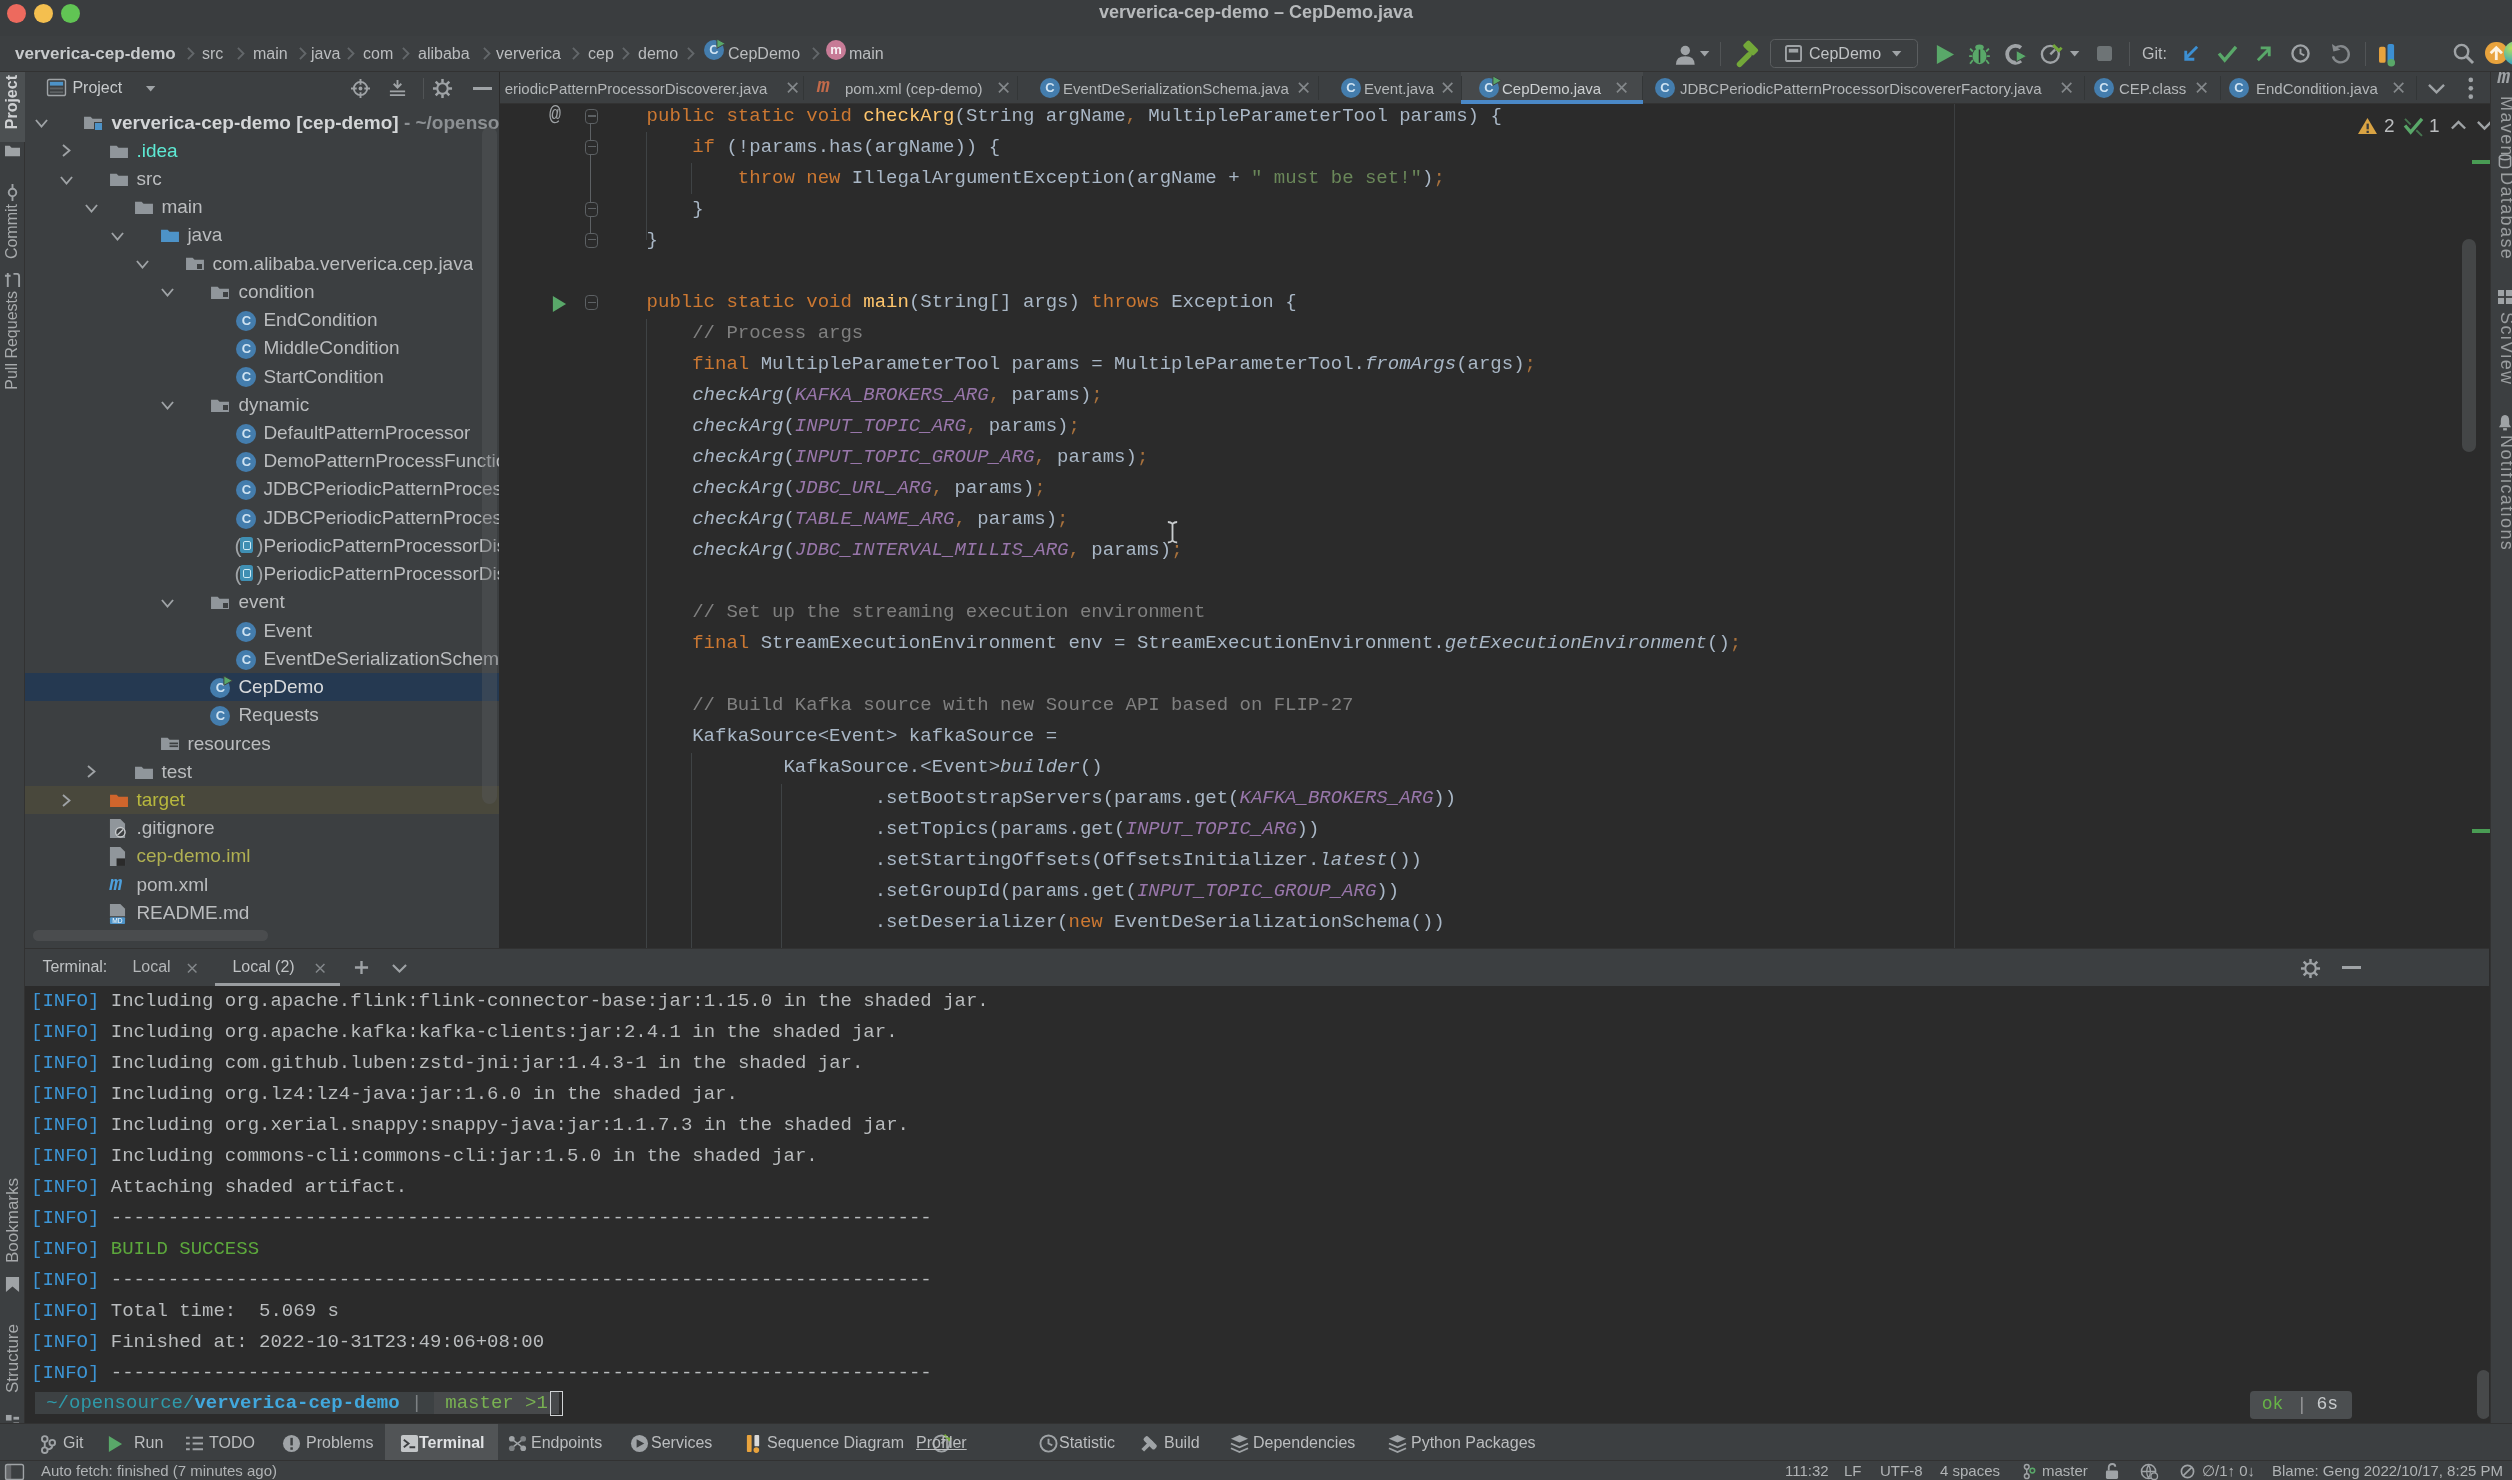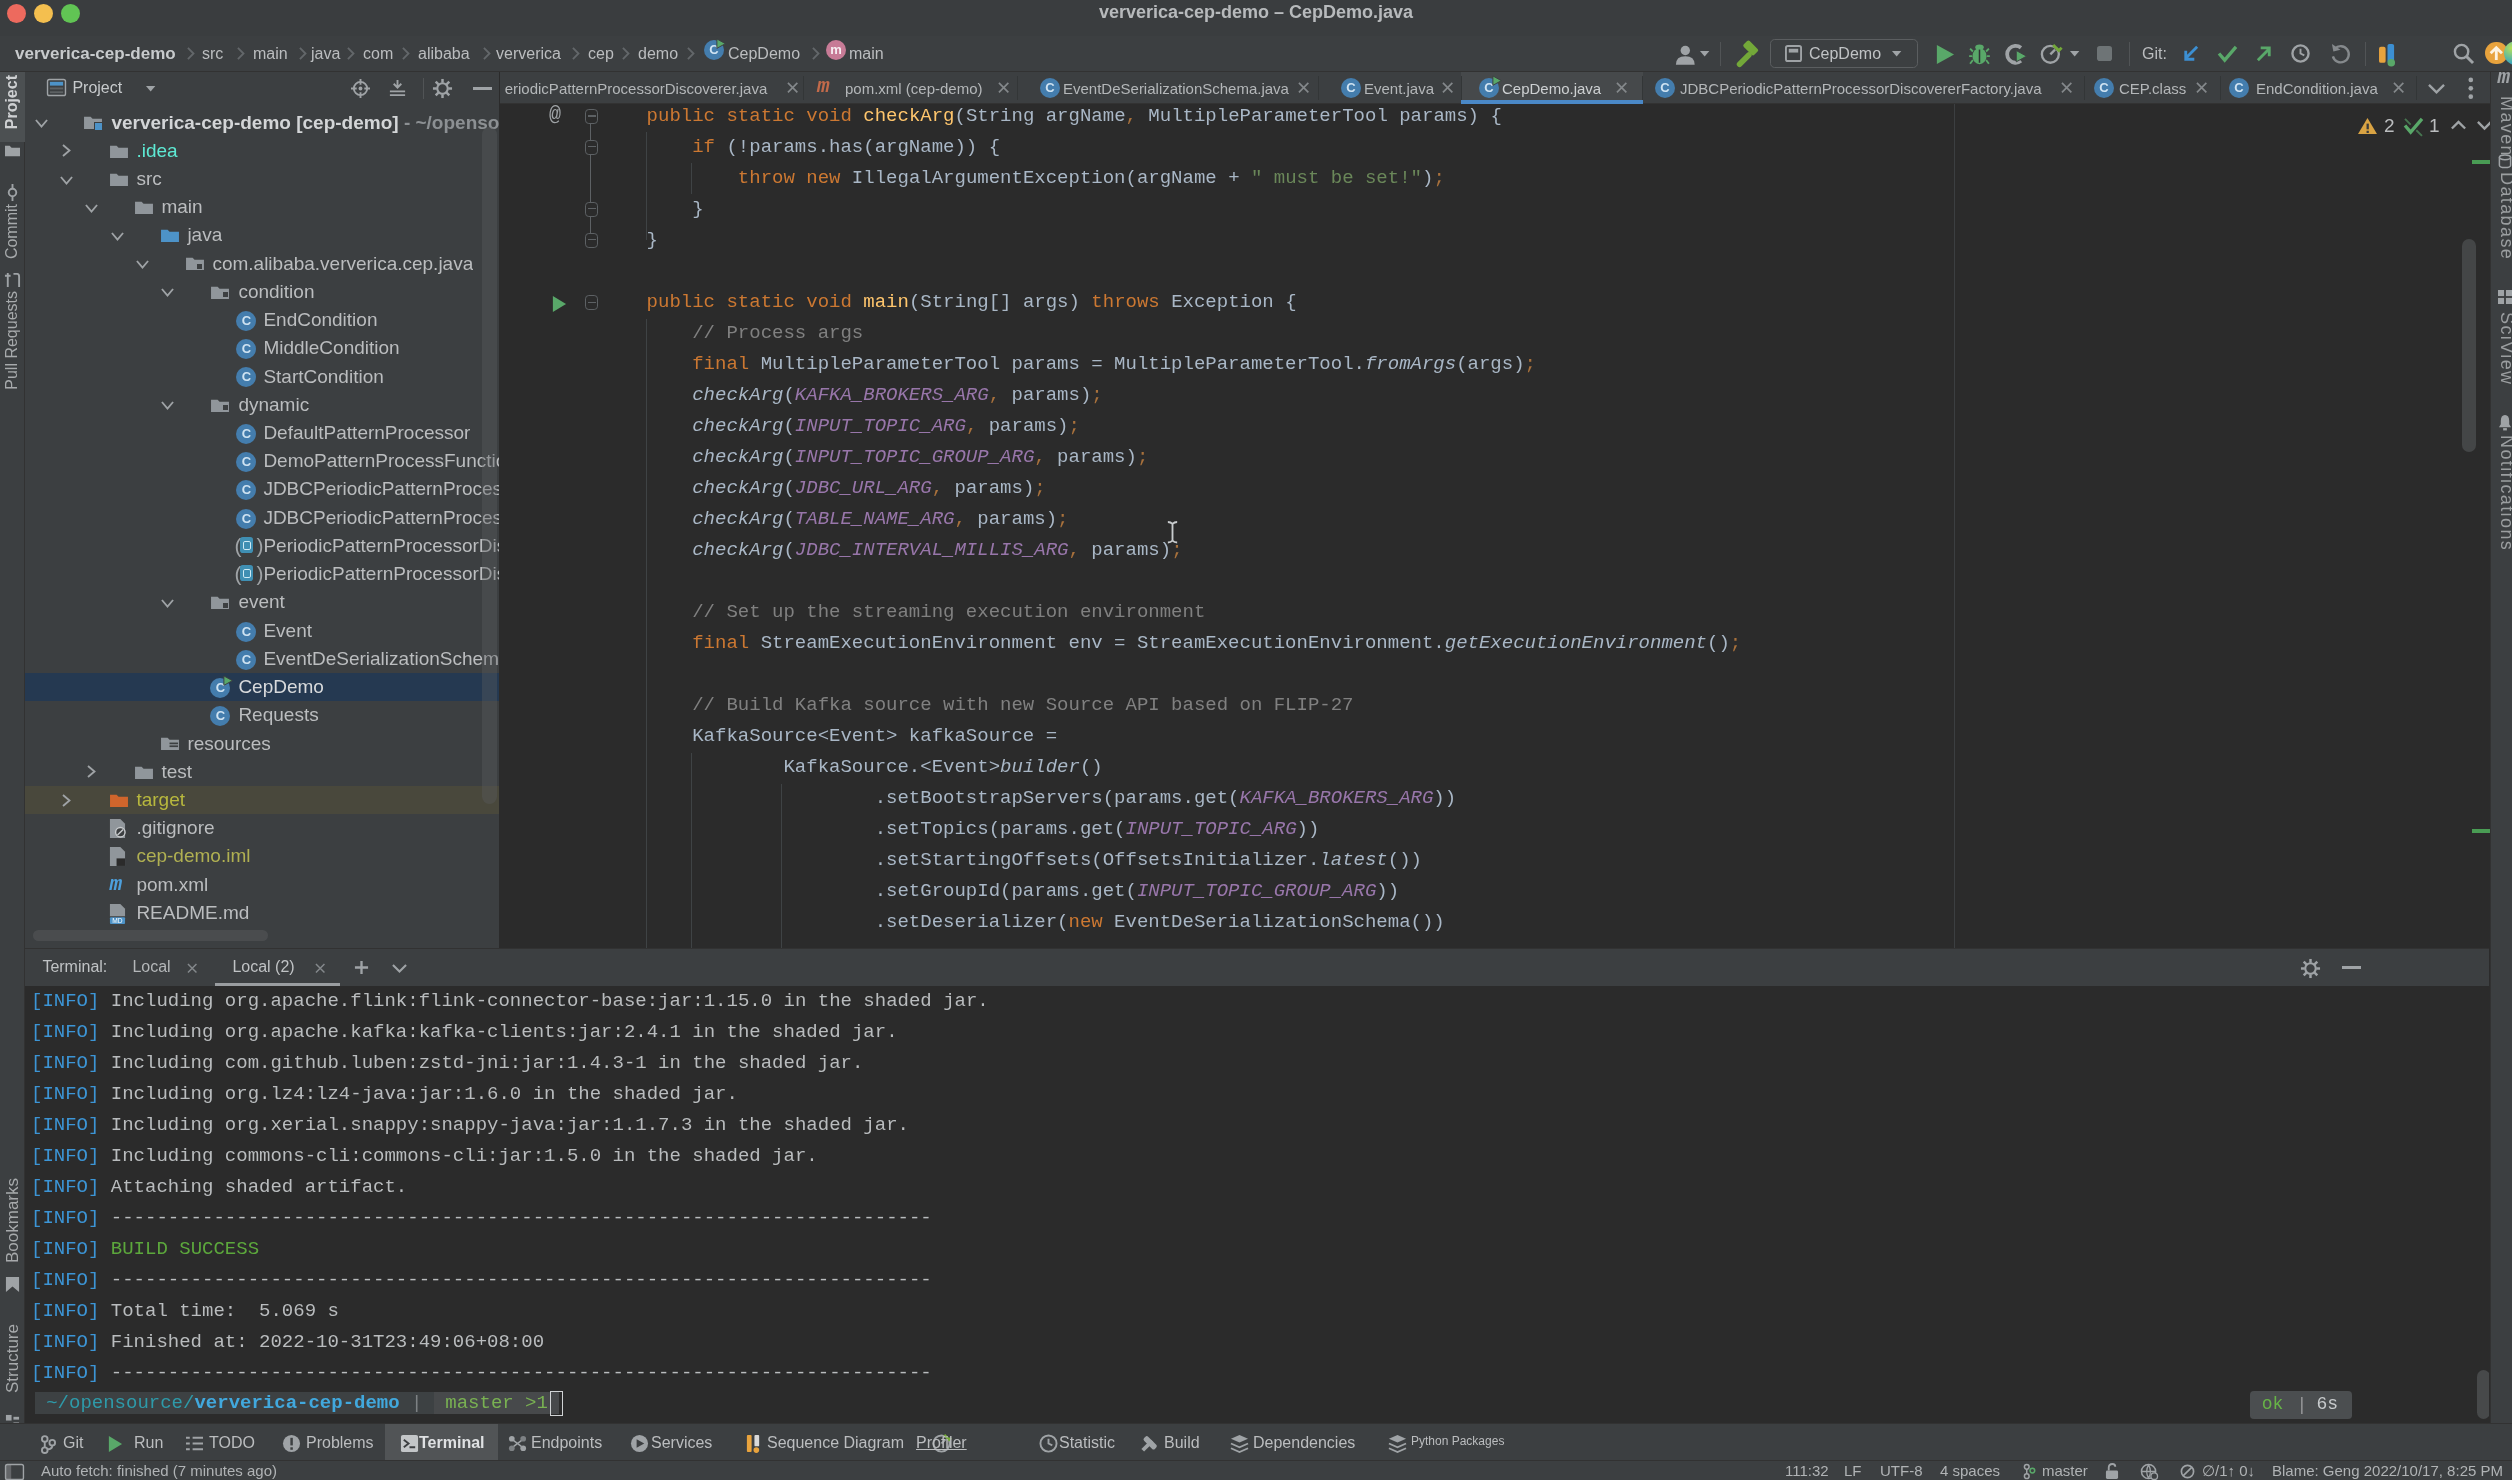--- a/index.html
+++ b/index.html
@@ -661,21 +661,21 @@
       <path d="M10 1 L19 5 L10 9 L1 5 Z" fill="#9fa3a6"></path>
       <path d="M1 10 L10 14 L19 10" stroke="#9fa3a6" stroke-width="2" fill="none"></path>
       <path d="M1 15 L10 19 L19 15" stroke="#9fa3a6" stroke-width="2" fill="none"></path>
     </svg>
     <div class="t" style="left:1253px;top:10.4px;font-size:16px;">Dependencies</div>
     <svg style="left:1388px;top:10.4px" width="19" height="19" viewBox="0 0 20 20">
       <path d="M10 1 L19 5 L10 9 L1 5 Z" fill="#9fa3a6"></path>
       <path d="M1 10 L10 14 L19 10" stroke="#9fa3a6" stroke-width="2" fill="none"></path>
       <path d="M1 15 L10 19 L19 15" stroke="#9fa3a6" stroke-width="2" fill="none"></path>
     </svg>
-    <div class="t" style="left:1411px;top:10.4px;font-size:12px;">Python Packages</div>
+    <div class="t" style="left:1411px;top:10.4px;font-size:16px;">Python Packages</div>
   </div>
 <div class="abs" id="statusbar">
     <svg style="left:4.7px;top:2.8px" width="19" height="16" viewBox="0 0 20 17">
       <rect x="0.5" y="0.5" width="19" height="16" rx="2" stroke="#9fa3a6" fill="none" stroke-width="1.5"></rect>
       <rect x="0.5" y="0.5" width="6" height="16" fill="#9fa3a6" opacity=".4"></rect>
     </svg>
     <div class="t" style="left:41px;top:0.9px;font-size:15px;color:#b0b3b5">Auto fetch: finished (7 minutes ago)</div>
     <div class="t" style="left:1785px;top:0.9px;font-size:15px;color:#b0b3b5">111:32</div>
     <div class="t" style="left:1844px;top:0.9px;font-size:15px;color:#b0b3b5">LF</div>
     <div class="t" style="left:1880px;top:0.9px;font-size:15px;color:#b0b3b5">UTF-8</div>

